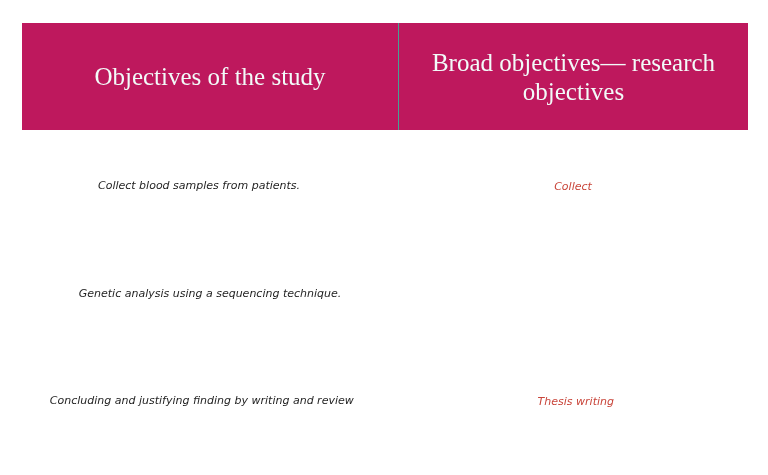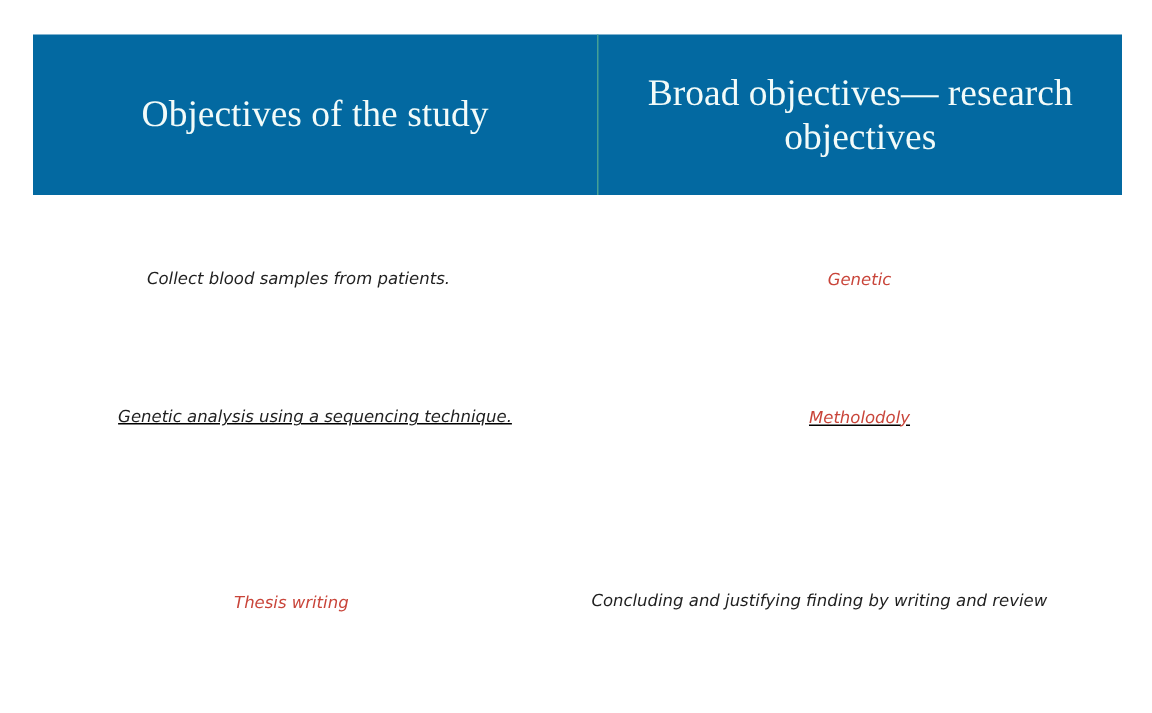--- a/index.html
+++ b/index.html
@@ -15,21 +15,21 @@
     }
     .table {
       position: absolute;
       left: 22px;
       top: 23px;
       width: 726px;
     }
     .header-row {
       display: flex;
       height: 107px;
-      background: #0369a1;
+      background: #be185d;
     }
     .header-cell {
       display: flex;
       align-items: center;
       justify-content: center;
       text-align: center;
       color: #f2fbf9;
       font-family: "Liberation Serif", "DejaVu Serif", serif;
       font-size: 25px;
       line-height: 29px;
@@ -61,41 +61,40 @@
     .body-cell.col1 {
       width: 376px;
       color: #1f1f1f;
       line-height: 44px;
     }
     .body-cell.col2 {
       width: 350px;
       color: #c9453a;
     }
     .row-1 { top: 140px; height: 46px; }
-    .row-2 { top: 210px; height: 90px; text-decoration: underline; }
+    .row-2 { top: 226px; height: 90px; }
     .row-3 { top: 333px; height: 90px; }
     .row-1 .col1 { width: 398px; margin-left: -22px; }
     .row-3 .col1 { width: 410px; margin-left: -22px; }
   </style>
 </head>
 <body>
 
 <div class="table">
   <div class="header-row">
     <div class="header-cell col1">Objectives of the study</div>
     <div class="header-cell col2">Broad objectives— research objectives</div>
   </div>
 
   <div class="body-row row-1">
     <div class="body-cell col1">Collect blood samples from patients.</div>
-    <div class="body-cell col2">Genetic</div>
+    <div class="body-cell col2">Collect</div>
   </div>
 
   <div class="body-row row-2">
     <div class="body-cell col1" style="padding:0 40px;box-sizing:border-box;">Genetic analysis using a sequencing technique.</div>
-    <div class="body-cell col2">Metholodoly</div>
   </div>
 
   <div class="body-row row-3">
+    <div class="body-cell col1" style="padding:0 2px;box-sizing:border-box;">Concluding and justifying finding by writing and review</div>
     <div class="body-cell col2">Thesis writing</div>
-    <div class="body-cell col1" style="padding:0 2px;box-sizing:border-box;">Concluding and justifying finding by writing and review</div>
   </div>
 </div>
 
 </body></html>

